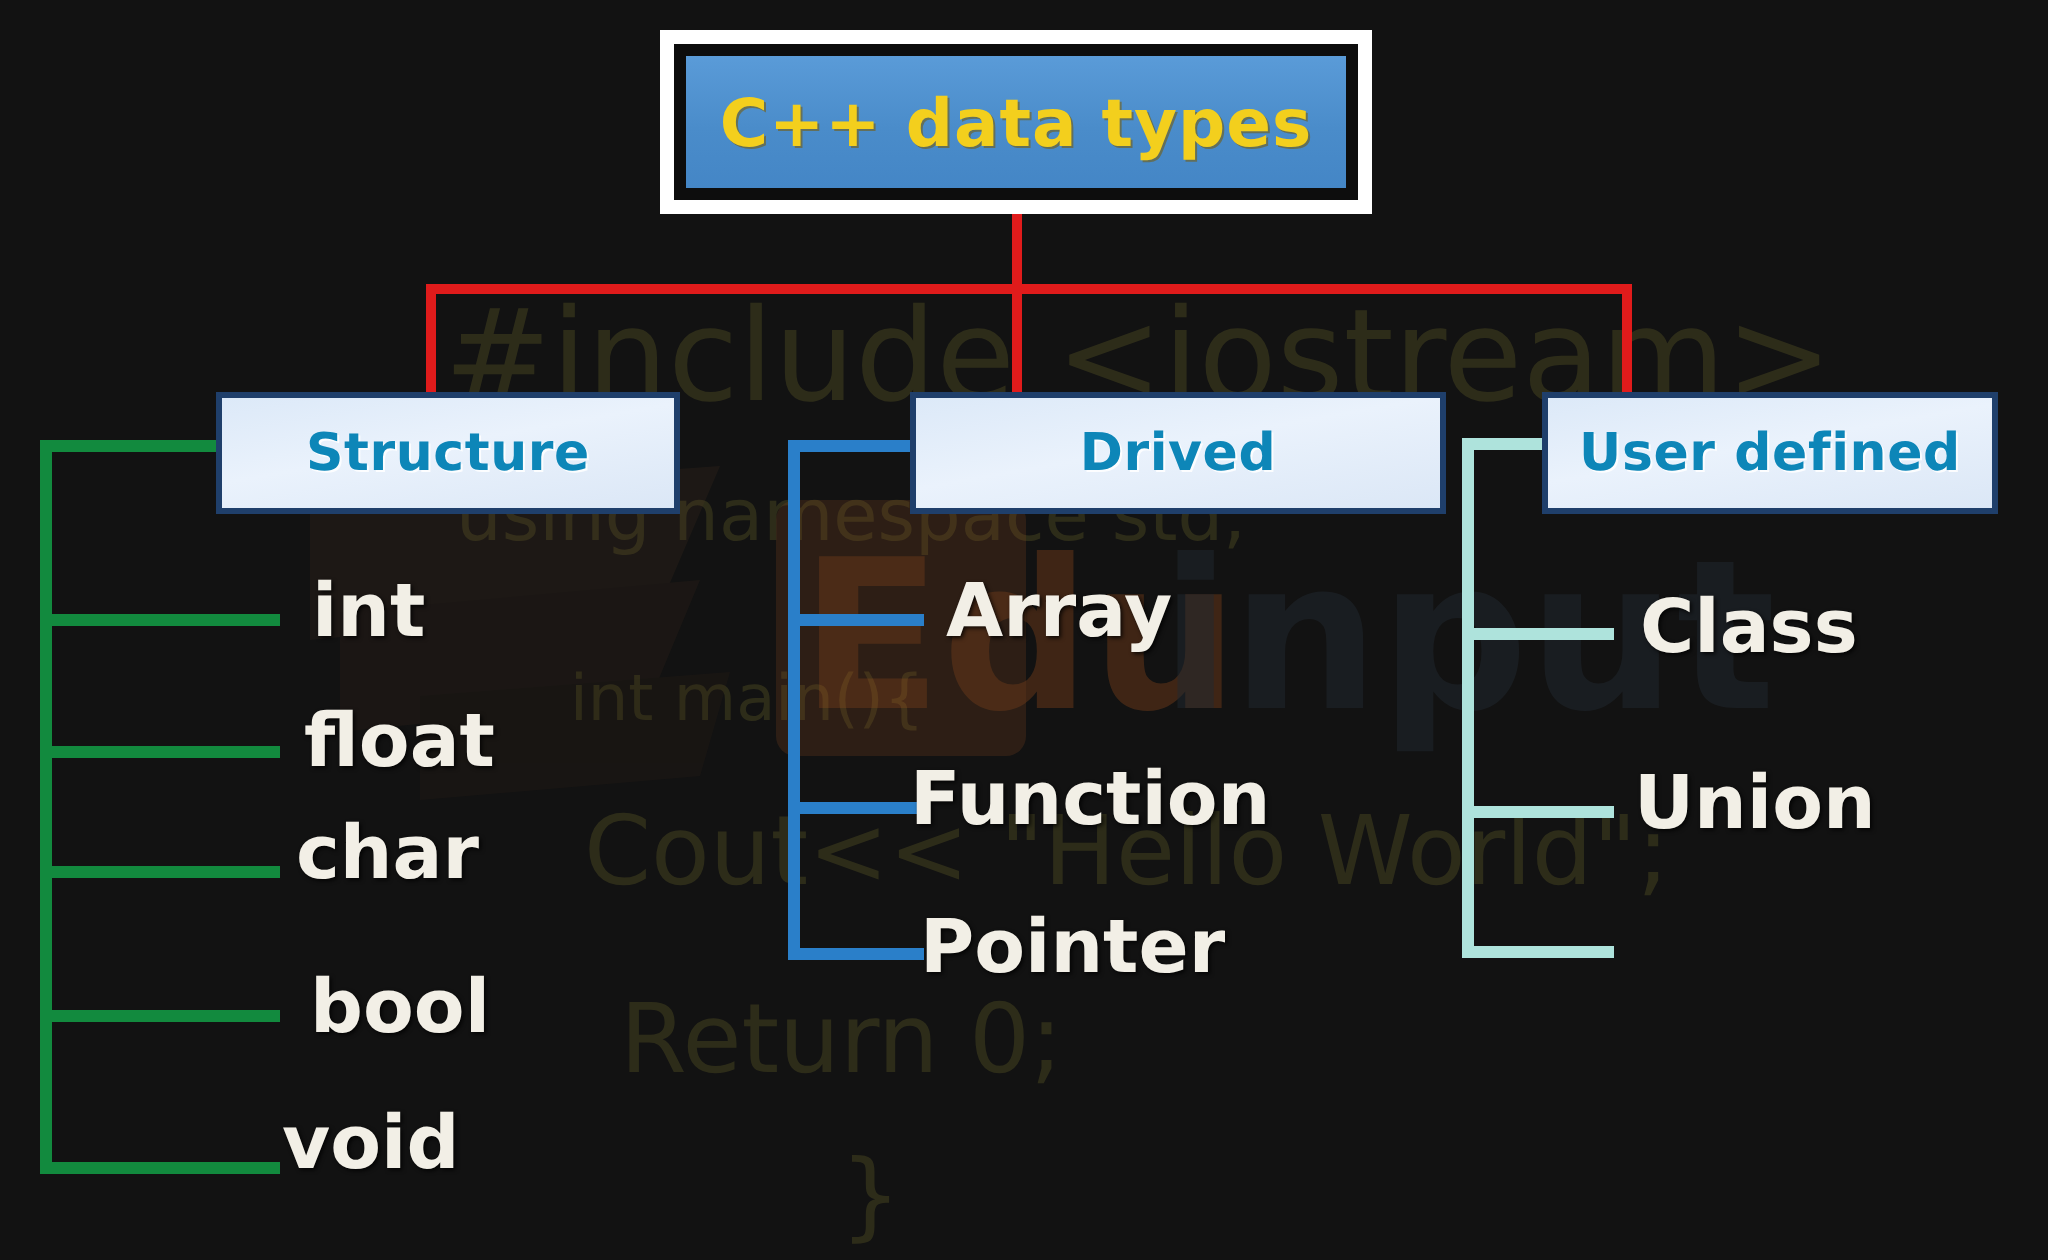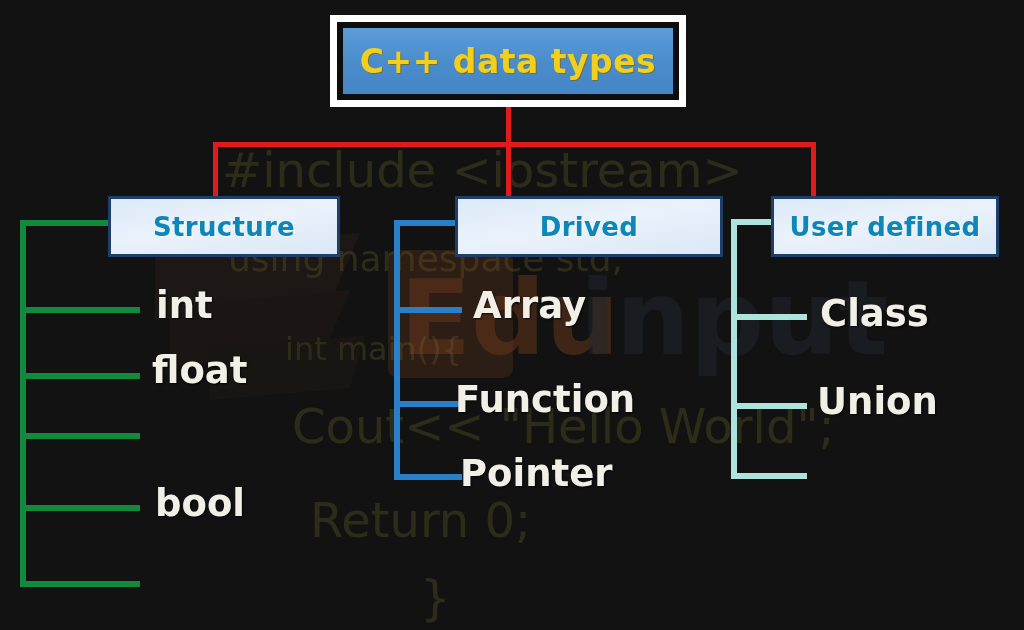--- a/index.html
+++ b/index.html
@@ -106,21 +106,21 @@
     white-space: nowrap;
     text-shadow: 1px 1px 2px rgba(0,0,0,0.8);
   }
 </style>
 </head>
 <body>
 
 <div id="canvas">
 
   <div id="watermark-layer">
-    <div class="code-line" style="left:222px; top:142px; font-size:48px;">#include &lt;iostream&gt;</div>
+    <div class="code-line" style="left:222px; top:142px; font-size:64px;">#include &lt;iostream&gt;</div>
     <div class="code-line" style="left:228px; top:238px; font-size:36px;">using namespace std;</div>
     <div class="code-line" style="left:285px; top:330px; font-size:32px;">int main(){</div>
     <div class="code-line" style="left:292px; top:398px; font-size:48px;">Cout&lt;&lt; "Hello World";</div>
     <div class="code-line" style="left:310px; top:492px; font-size:48px;">Return 0;</div>
     <div class="code-line" style="left:420px; top:570px; font-size:48px;">}</div>
 
     <svg class="logo-mark" viewBox="0 0 740 175" xmlns="http://www.w3.org/2000/svg">
       <g opacity="0.30">
         <polygon points="5,20 210,5 180,75 5,92" fill="#5a3c28"></polygon>
         <polygon points="20,78 200,62 175,122 20,138" fill="#4a3120"></polygon>
@@ -175,21 +175,23 @@
   <div class="cat-box" style="left:455px; top:196px; width:268px; height:61px;">
     <span class="cat-label">Drived</span>
   </div>
 
   <div class="cat-box" style="left:771px; top:196px; width:228px; height:61px;">
     <span class="cat-label">User defined</span>
   </div>
 
   <div class="leaf-label" style="left:156px; top:284px;">int</div>
   <div class="leaf-label" style="left:152px; top:349px;">float</div>
+  <div class="leaf-label" style="left:148px; top:405px;">char</div>
   <div class="leaf-label" style="left:155px; top:482px;">bool</div>
+  <div class="leaf-label" style="left:141px; top:550px;">void</div>
 
   <div class="leaf-label" style="left:473px; top:284px;">Array</div>
   <div class="leaf-label" style="left:455px; top:378px;">Function</div>
   <div class="leaf-label" style="left:460px; top:452px;">Pointer</div>
 
   <div class="leaf-label" style="left:820px; top:292px;">Class</div>
   <div class="leaf-label" style="left:817px; top:380px;">Union</div>
 
 </div>
 

